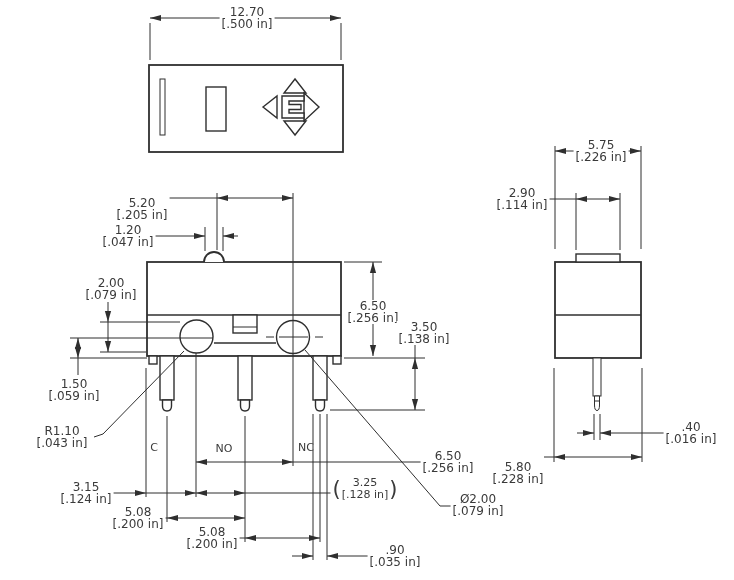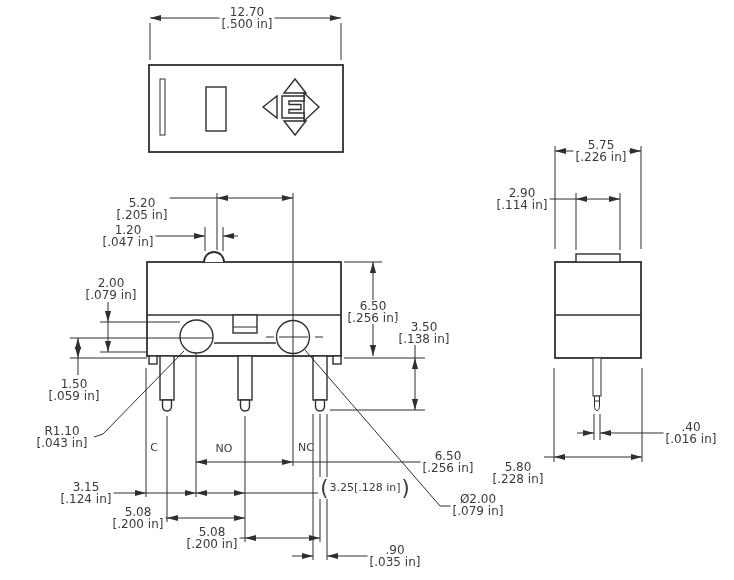--- a/index.html
+++ b/index.html
@@ -23,21 +23,21 @@
     position:absolute;transform:translateX(-50%);
     color:#3a3a3a;font-size:11px;line-height:12px;white-space:nowrap;
   }
   .parenrow{
     position:absolute;transform:translateX(-50%);
     display:flex;flex-direction:row;align-items:center;
     background:#ffffff;color:#3a3a3a;font-size:11px;line-height:12px;
     padding:0 1px;white-space:nowrap;
   }
   .parenrow .paren{font-size:21px;font-weight:400;line-height:22px;padding:0 1px;}
-  .parenrow .col{display:flex;flex-direction:row;align-items:center;}
+  .parenrow .col{display:flex;flex-direction:column;align-items:center;}
 </style>
 </head>
 <body>
 
 <div id="stage">
 
 <svg width="734" height="580" viewBox="0 0 734 580">
   <defs>
     <marker id="ae" viewBox="0 0 12 8" refX="11.5" refY="4" markerWidth="12" markerHeight="8" orient="auto" markerUnits="userSpaceOnUse">
       <path d="M0.5,0.9 L11.5,4 L0.5,7.1 Z" fill="#2f2f2f"></path>

